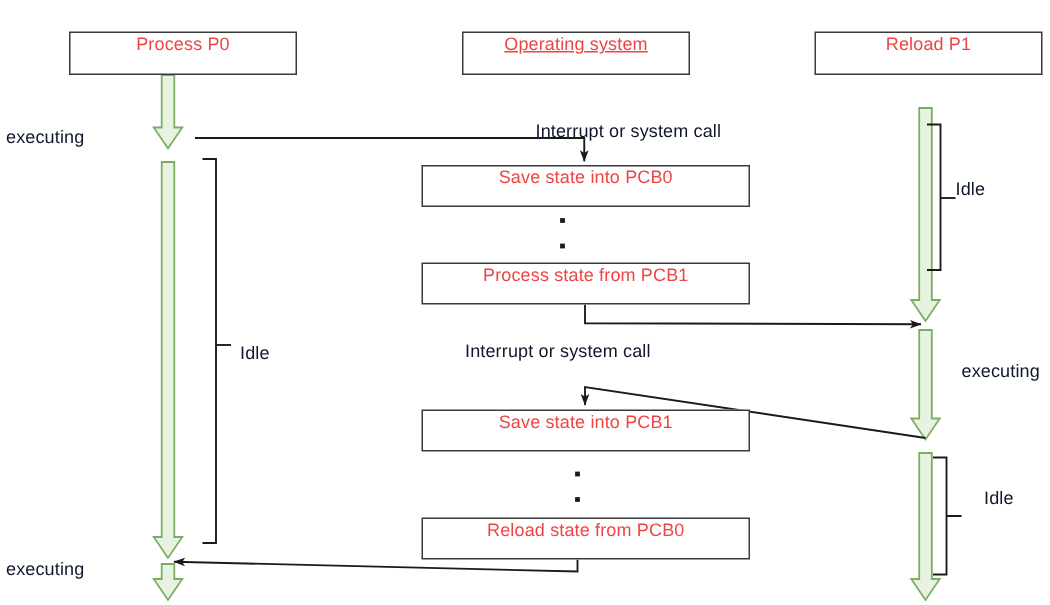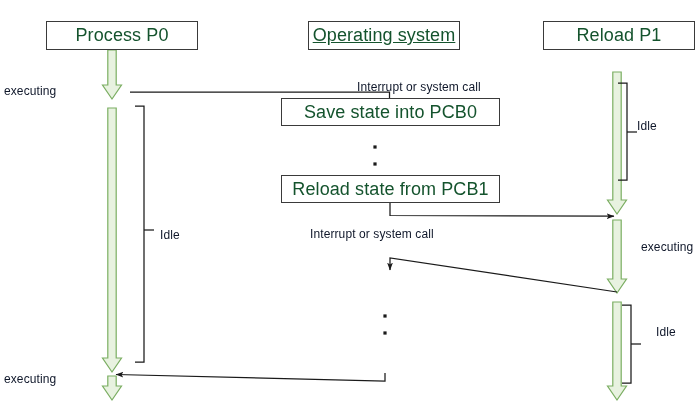--- a/index.html
+++ b/index.html
@@ -21,24 +21,24 @@
     top: 0;
     width: 700px;
     height: 403px;
   }
   .hdr-box, .os-box {
     position: absolute;
     box-sizing: border-box;
     border: 1.3px solid #3a3a3a;
     background: #ffffff;
     display: flex;
-    align-items: center;
+    align-items: flex-start;
     justify-content: center;
-    font-size: 18px;
-    color: #14532d;
+    font-size: 12px;
+    color: #ef4444;
     letter-spacing: 0.1px;
   }
   .free-label {
     position: absolute;
     font-size: 12px;
     color: #0f172a;
     white-space: nowrap;
     letter-spacing: 0.1px;
   }
 </style>
@@ -88,25 +88,31 @@
   <div class="hdr-box" style="left: 46px; top: 21px; width: 152px; height: 29px;">
     <span>Process P0</span>
   </div>
   <div class="hdr-box" style="left: 308px; top: 21px; width: 152px; height: 29px; text-decoration: underline;">
     <span>Operating system</span>
   </div>
   <div class="hdr-box" style="left: 543px; top: 21px; width: 152px; height: 29px;">
     <span>Reload P1</span>
   </div>
 
-  <div class="os-box" style="left: 281px; top: 98px; width: 219px; height: 28px;">
+  <div class="os-box" style="left: 281px; top: 110px; width: 219px; height: 28px;">
     <span>Save state into PCB0</span>
   </div>
   <div class="os-box" style="left: 281px; top: 175px; width: 219px; height: 28px;">
-    <span>Reload state from PCB1</span>
+    <span>Process state from PCB1</span>
+  </div>
+  <div class="os-box" style="left: 281px; top: 273px; width: 219px; height: 28px;">
+    <span>Save state into PCB1</span>
+  </div>
+  <div class="os-box" style="left: 281px; top: 345px; width: 219px; height: 28px;">
+    <span>Reload state from PCB0</span>
   </div>
 
   <div class="free-label" style="left: 4px; top: 84px;">executing</div>
   <div class="free-label" style="left: 357px; top: 80px;">Interrupt or system call</div>
   <div class="free-label" style="left: 310px; top: 227px;">Interrupt or system call</div>
   <div class="free-label" style="left: 160px; top: 228px;">Idle</div>
   <div class="free-label" style="left: 637px; top: 119px;">Idle</div>
   <div class="free-label" style="left: 656px; top: 325px;">Idle</div>
   <div class="free-label" style="left: 641px; top: 240px;">executing</div>
   <div class="free-label" style="left: 4px; top: 372px;">executing</div>

